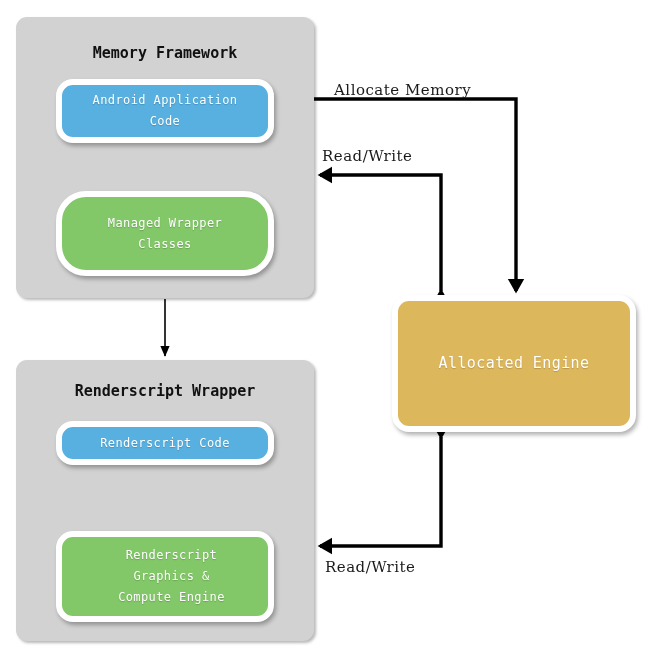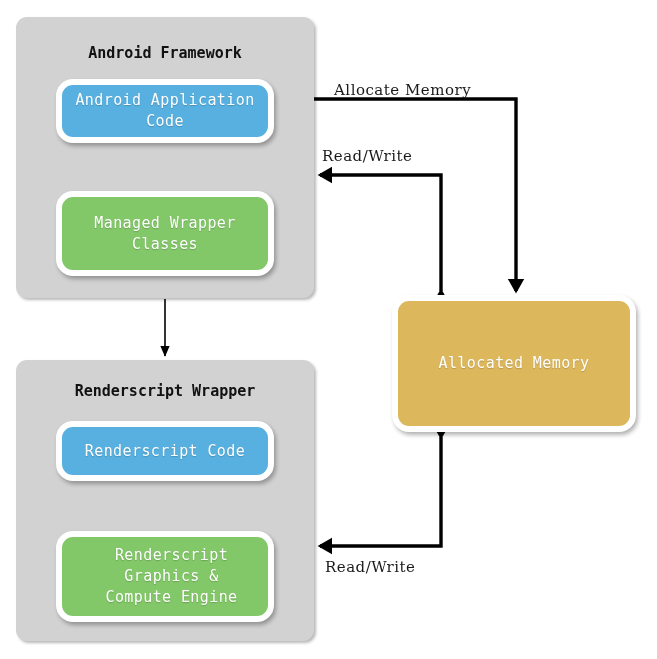--- a/index.html
+++ b/index.html
@@ -61,40 +61,40 @@
     position: absolute;
     box-sizing: border-box;
     border: 6px solid #ffffff;
     border-radius: 17px;
     display: flex;
     align-items: center;
     justify-content: center;
     text-align: center;
     color: #ffffff;
     font-family: "DejaVu Sans Mono", monospace;
-    font-size: 15px;
+    font-size: 12px;
     line-height: 21px;
     letter-spacing: 0.4px;
     box-shadow: 2px 3px 4px rgba(0,0,0,0.30);
     text-shadow: 0 1px 1px rgba(0,0,0,0.18);
     white-space: pre-line;
     padding: 0 6px;
   }
   .node-blue  { background: #57b0e0; }
   .node-green { background: #82c768; }
   .node-gold  { background: #ddb75c; }
 
   #node-android-application-code {
     left: 56px;  top: 79px;  width: 218px; height: 64px;
   }
   #node-managed-wrapper-classes {
-    left: 56px;  top: 191px; width: 218px; height: 85px;
+    left: 56px;  top: 191px; width: 218px; height: 85px; border-radius: 30px;
   }
   #node-renderscript-code {
-    left: 56px;  top: 421px; width: 218px; height: 60px;
+    left: 56px;  top: 421px; width: 218px; height: 44px;
   }
   #node-renderscript-engine {
     left: 56px;  top: 531px; width: 218px; height: 91px; padding-left: 19px;
   }
   #node-allocated-memory {
     left: 392px; top: 295px; width: 244px; height: 137px;
     font-size: 15px;
   }
 
   
@@ -141,40 +141,40 @@
     <line x1="165" y1="484" x2="165" y2="526" stroke="#000000" stroke-width="1.6" marker-end="url(#arrow-thin)"></line>
 
     <path d="M 314,99 L 516,99 L 516,291" fill="none" stroke="#000000" stroke-width="3.4" marker-end="url(#arrow-thick)"></path>
 
     <path d="M 441,291 L 441,175 L 320,175" fill="none" stroke="#000000" stroke-width="3.4" marker-start="url(#arrow-thick)" marker-end="url(#arrow-thick)"></path>
 
     <path d="M 441,437 L 441,546 L 320,546" fill="none" stroke="#000000" stroke-width="3.4" marker-start="url(#arrow-thick)" marker-end="url(#arrow-thick)"></path>
   </svg>
 
   <div class="group-box" id="group-android-framework">
-    <div class="group-title">Android Framework</div>
+    <div class="group-title">Memory Framework</div>
   </div>
 
   <div class="node node-blue" id="node-android-application-code">Android Application
 Code</div>
 
   <div class="node node-green" id="node-managed-wrapper-classes">Managed Wrapper
 Classes</div>
 
   <div class="group-box" id="group-renderscript-runtime">
     <div class="group-title">Renderscript Wrapper</div>
   </div>
 
   <div class="node node-blue" id="node-renderscript-code">Renderscript Code</div>
 
   <div class="node node-green" id="node-renderscript-engine">Renderscript
 Graphics &amp;
 Compute Engine</div>
 
-  <div class="node node-gold" id="node-allocated-memory">Allocated Memory</div>
+  <div class="node node-gold" id="node-allocated-memory">Allocated Engine</div>
 
   <div class="edge-label" id="label-allocate-memory">Allocate Memory</div>
 
   <div class="edge-label" id="label-read-write-top">Read/Write</div>
 
   <div class="edge-label" id="label-read-write-bottom">Read/Write</div>
 
 </div>
 
 </body></html>

